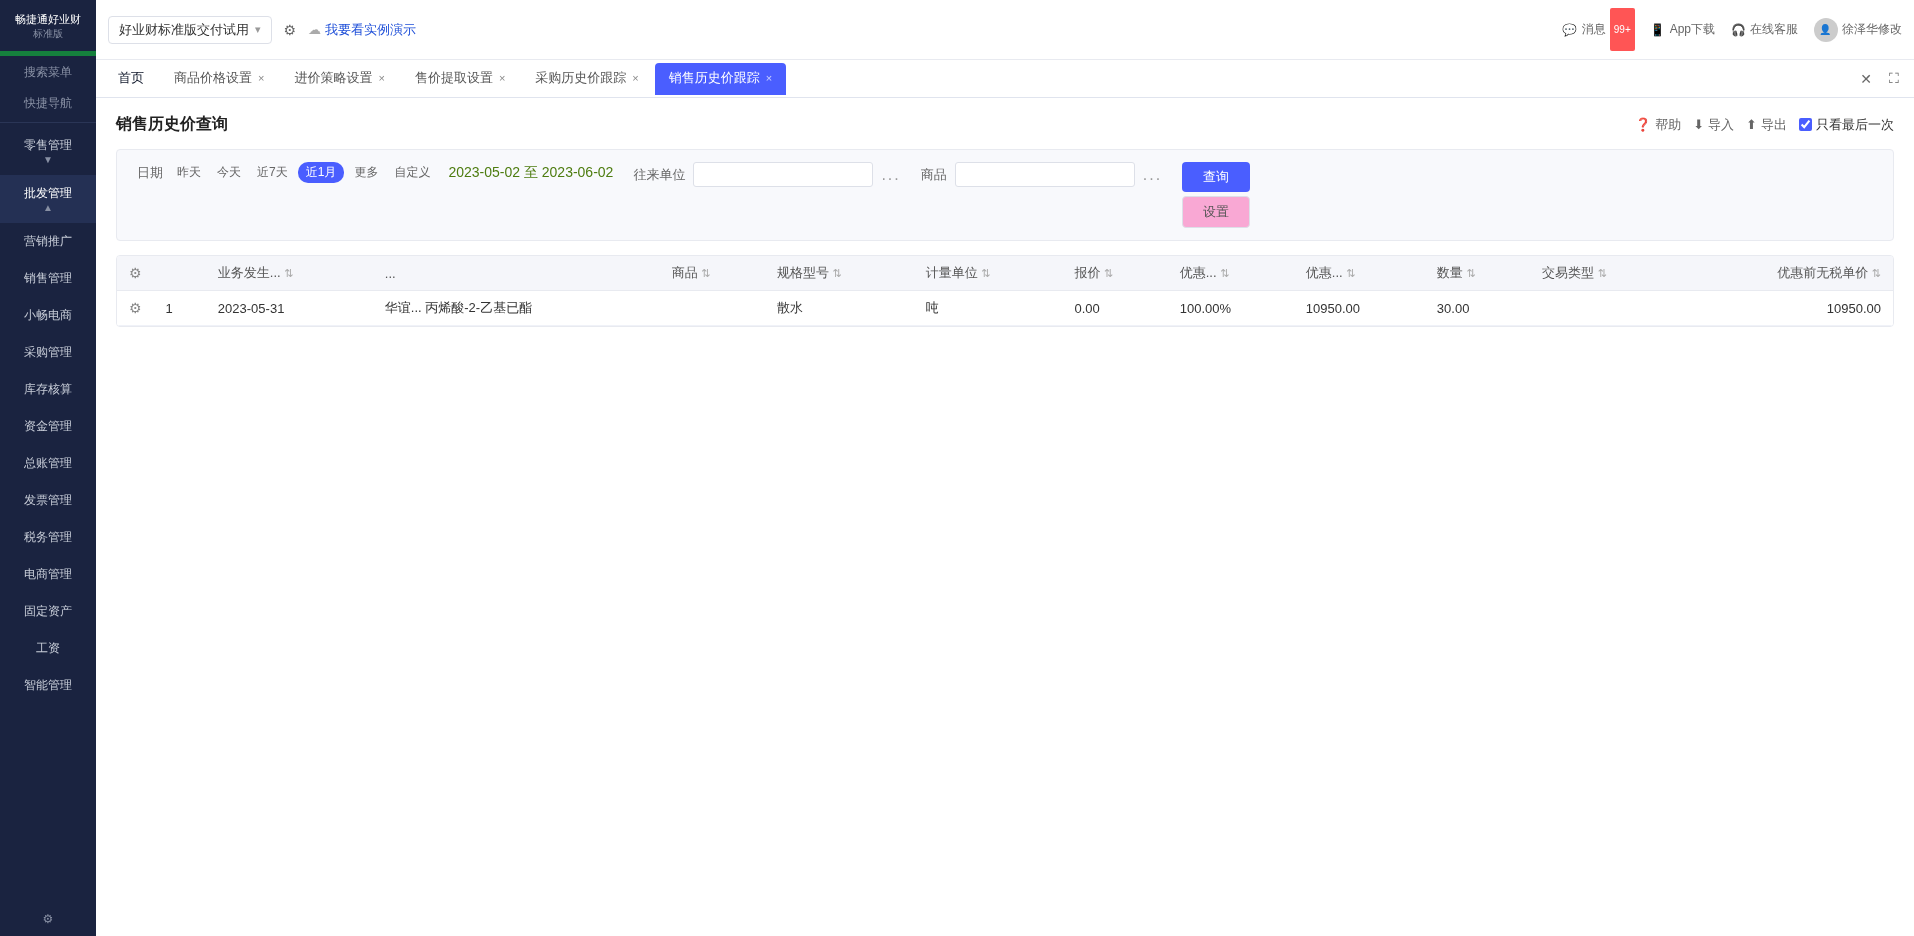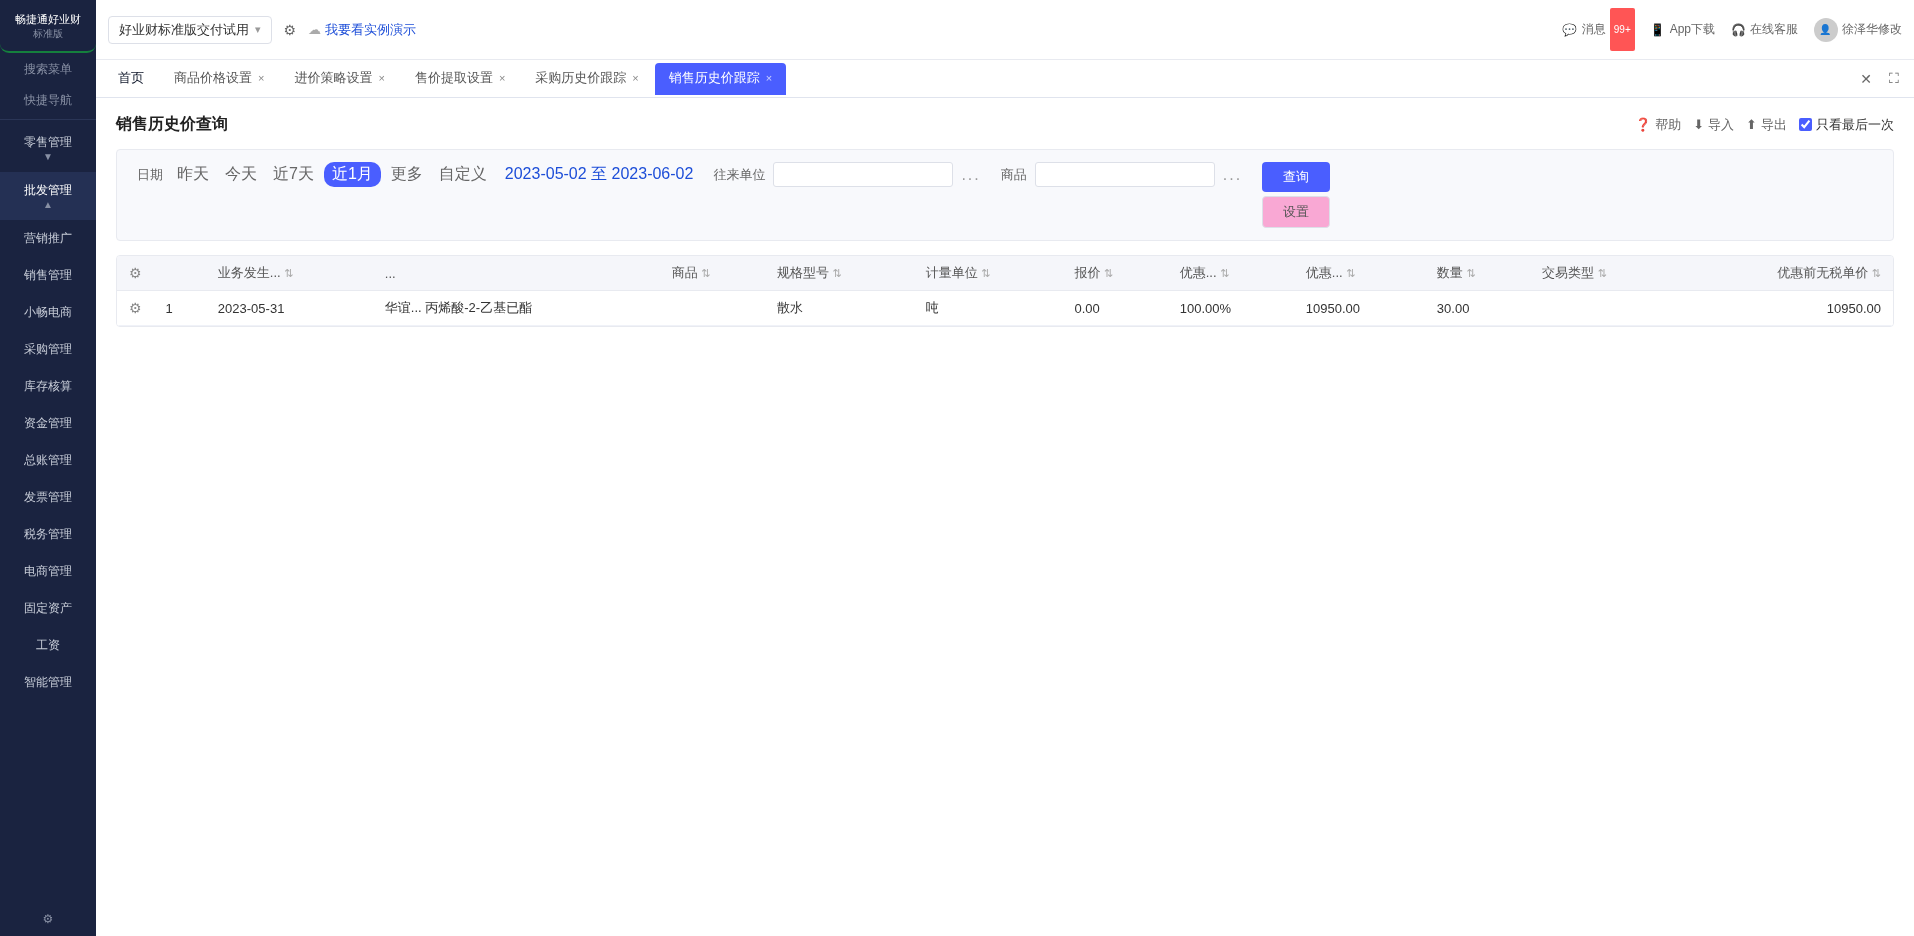--- a/index.html
+++ b/index.html
@@ -1,20 +1,20 @@
 <!DOCTYPE html>
 <html><head>
   <meta charset="utf-8">
   <style>
     * { box-sizing: border-box; margin: 0; padding: 0; }
     body { font-family: "Microsoft YaHei", "PingFang SC", sans-serif; font-size: 13px; background: #f0f2f5; color: #333; display: flex; height: 936px; overflow: hidden; }
 
     
     .sidebar { width: 96px; background: #1a2340; color: #c8cdd8; display: flex; flex-direction: column; height: 100%; flex-shrink: 0; }
-    .sidebar-logo { padding: 12px 6px 10px; text-align: center; border-bottom: 2px solid #15803d; border-radius: 9px; }
+    .sidebar-logo { padding: 12px 6px 10px; text-align: center; border-bottom: 5px solid #15803d; }
     .sidebar-logo-text { font-size: 11px; color: #fff; line-height: 1.4; }
     .sidebar-logo-sub { font-size: 10px; color: #8890a4; }
     .sidebar-search { padding: 8px 10px; font-size: 12px; color: #8890a4; cursor: pointer; text-align: center; }
     .sidebar-quicknav { padding: 6px 10px; font-size: 12px; color: #8890a4; cursor: pointer; text-align: center; }
     .sidebar-divider { height: 1px; background: #2a3556; margin: 4px 0; }
     .sidebar-item { padding: 10px 8px; font-size: 12px; color: #c8cdd8; cursor: pointer; text-align: center; display: flex; align-items: center; justify-content: space-between; flex-direction: column; }
     .sidebar-item.active { background: #243054; color: #fff; }
     .sidebar-item span { flex: 1; text-align: center; }
     .sidebar-item .arrow { font-size: 10px; color: #8890a4; }
     .sidebar-item .dot { width: 6px; height: 6px; background: #f55; border-radius: 50%; display: inline-block; margin-right: 4px; }
@@ -55,23 +55,23 @@
     .page-actions { display: flex; align-items: center; gap: 12px; }
     .page-actions .action-link { color: #666; font-size: 13px; cursor: pointer; display: flex; align-items: center; gap: 4px; }
     .checkbox-label { display: flex; align-items: center; gap: 4px; font-size: 13px; color: #333; cursor: pointer; }
     .checkbox-label input { accent-color: #4a5eff; }
 
     
     .filter-bar { background: #f8f9fc; border: 1px solid #e8eaf0; border-radius: 4px; padding: 12px 20px; margin-bottom: 14px; display: flex; align-items: flex-start; gap: 20px; flex-wrap: wrap; }
     .filter-group { display: flex; align-items: center; gap: 8px; }
     .filter-label { font-size: 13px; color: #666; white-space: nowrap; }
     .filter-date-buttons { display: flex; align-items: center; gap: 4px; }
-    .date-btn { font-size: 16px; color: #666; cursor: pointer; padding: 2px 6px; border-radius: 3px; }
+    .date-btn { font-size: 12px; color: #666; cursor: pointer; padding: 2px 6px; border-radius: 3px; }
     .date-btn.active { background: #4a5eff; color: #fff; border-radius: 10px; padding: 2px 8px; }
-    .date-range { font-size: 16px; color: #1d4ed8; margin-left: 4px; }
+    .date-range { font-size: 14px; color: #4d7c0f; margin-left: 4px; }
     .filter-input { border: 1px solid #dde0e8; border-radius: 3px; padding: 4px 8px; font-size: 13px; color: #333; width: 180px; }
     .filter-dots { color: #999; cursor: pointer; font-size: 16px; letter-spacing: 2px; }
 
     
     .btn-primary { background: #4a5eff; color: #fff; border: none; border-radius: 4px; padding: 6px 20px; font-size: 13px; cursor: pointer; }
     .btn-secondary { background: #f9a8d4; color: #555; border: 1px solid #dde0e8; border-radius: 4px; padding: 6px 20px; font-size: 13px; cursor: pointer; }
     .btn-group { display: flex; flex-direction: column; gap: 4px; }
 
     
     .table-container { border: 1px solid #e8eaf0; border-radius: 4px; overflow: auto; }

